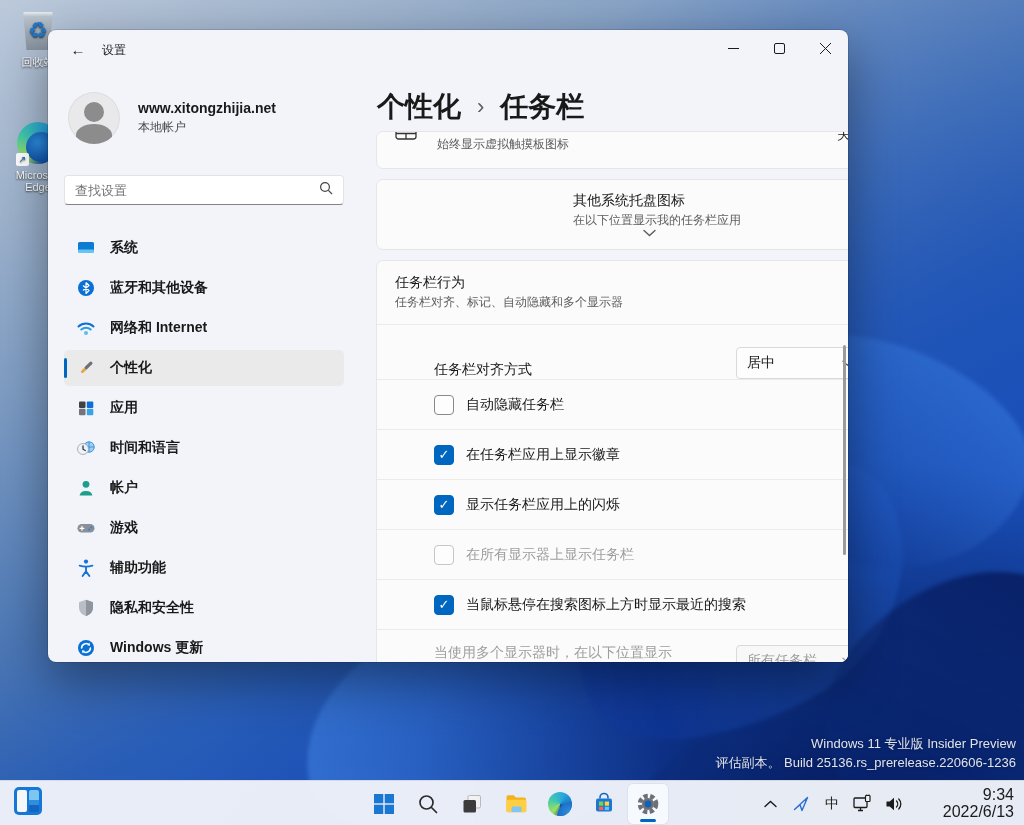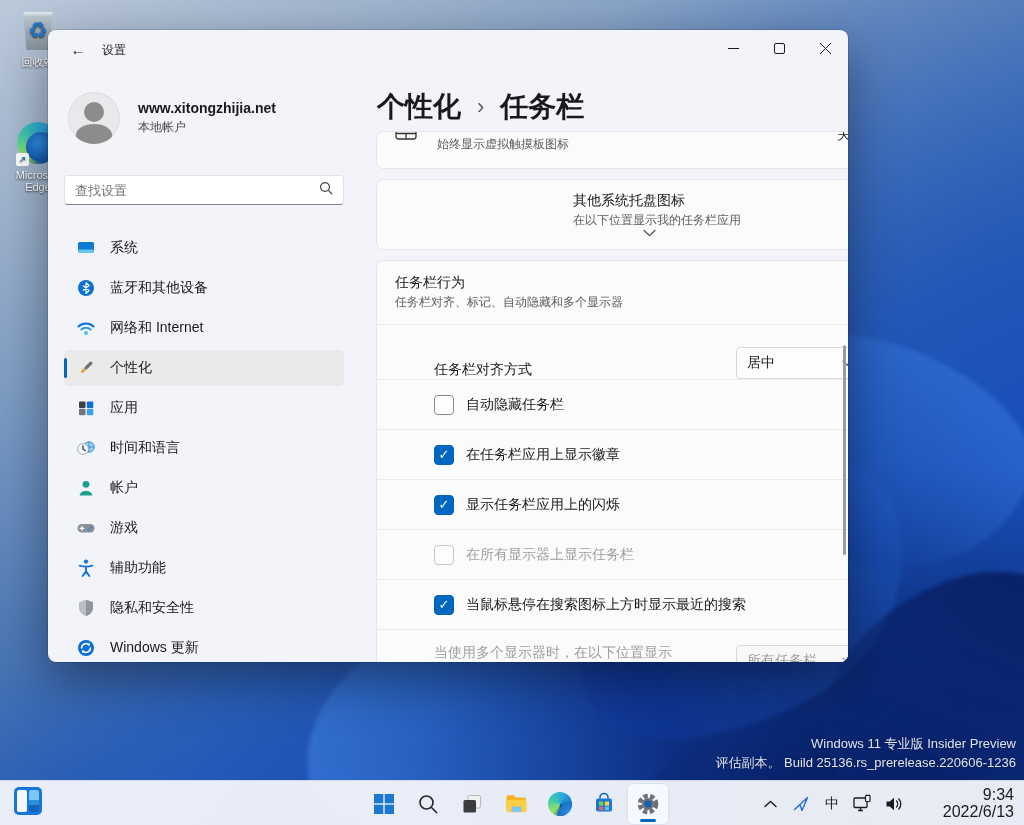--- a/index.html
+++ b/index.html
@@ -77,21 +77,21 @@
     font-family:inherit; }
   .searchbox .mag { color:#454545; }
 
   .nav { position:absolute; left:16px; top:200px; width:280px; }
   .nav-item { position:relative; height:36px; margin-bottom:4px; border-radius:5px;
     display:flex; align-items:center; padding-left:12px; }
   .nav-item.selected { background:#eaeaea; }
   .nav-item.selected::before { content:""; position:absolute; left:0; top:8px; width:3px; height:20px;
     border-radius:2px; background:#0067c0; }
   .nav-ic { width:20px; height:20px; margin-right:14px; display:flex; align-items:center; justify-content:center; }
-  .nav-label { font-size:14px; color:#191919; }
+  .nav-label { font-size:14px; color:#191919;font-weight:bold; }
 
   
   .main { position:absolute; left:328px; top:0; right:0; bottom:0; }
   .breadcrumb { position:absolute; left:1px; top:58px; font-size:28px; font-weight:600; color:#191919;
     display:flex; align-items:center; }
   .crumb-sep { margin:0 16px; color:#5d5d5d; font-size:22px; font-weight:400; }
 
   .content { position:absolute; left:0; top:101px; width:544px; }
   .card { background:#fbfbfb; border:1px solid #e6e6e6; border-radius:7px; margin-bottom:10px; overflow:hidden; }
   .card.clip-top { height:38px; position:relative; }

